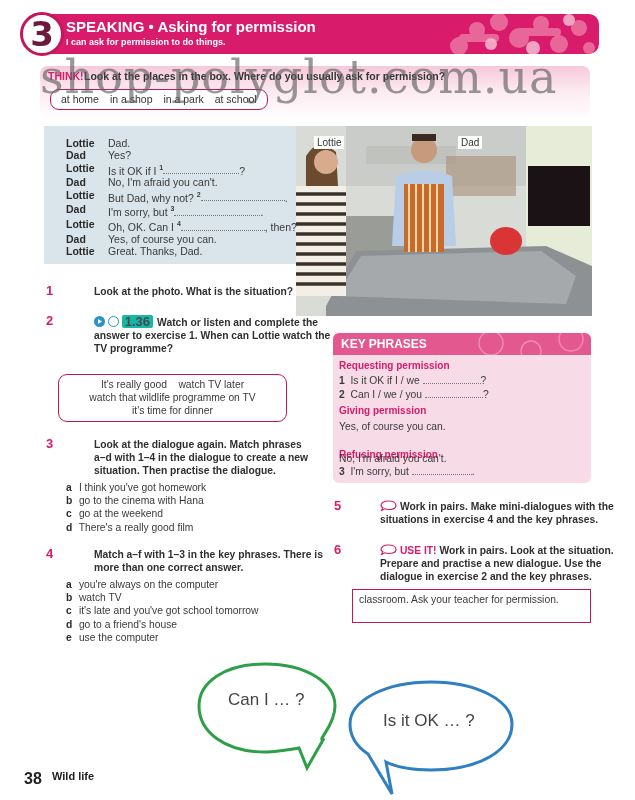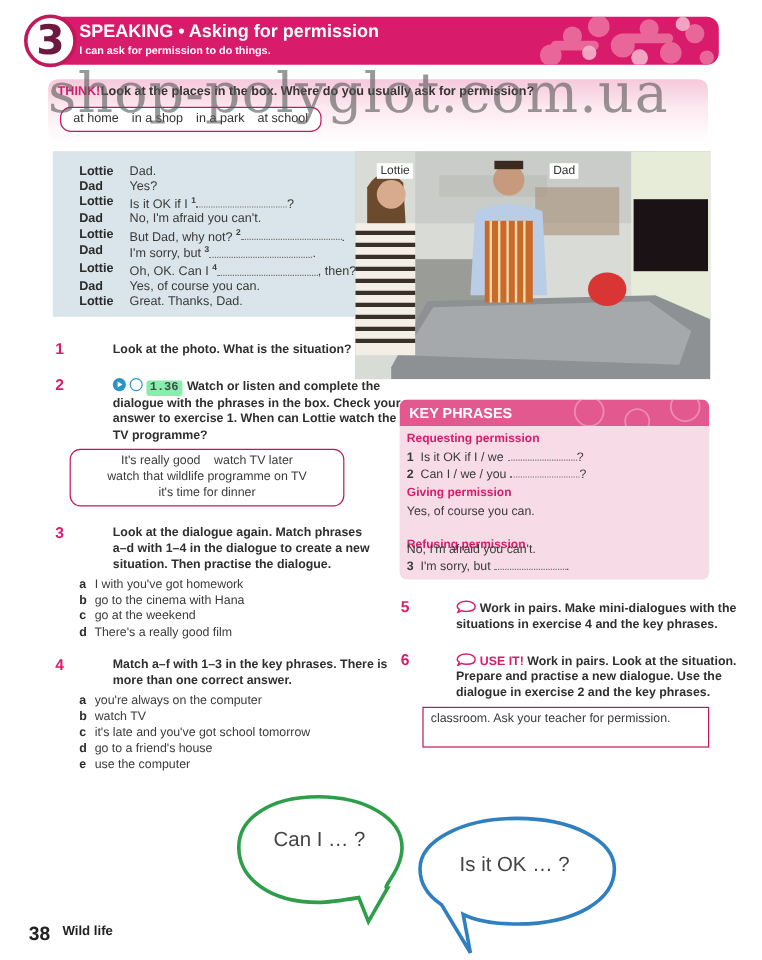--- a/index.html
+++ b/index.html
@@ -69,21 +69,21 @@
   .ex-num { color: #d81b6a; font-weight: bold; font-size: 13px; }
   .ex-text { font-weight: bold; font-size: 10.3px; line-height: 13.2px; color: #2f2f2f; padding-left: 28px; }
   .ex-list { font-size: 10.3px; line-height: 13.2px; color: #3a3a3a; }
   .ex-list b { display: inline-block; width: 10px; color: #2b2b2b; }
   .phrase-box {
     left: 58px; top: 374px; width: 229px; height: 48px; border: 1.5px solid #c2185b; border-radius: 9px;
     text-align: center; font-size: 10.3px; line-height: 13px; padding-top: 3px; color: #3a3a3a;
   }
   .icon-btn { display: inline-block; width: 11px; height: 11px; border-radius: 50%; background: #2a94c8; vertical-align: -1px; position: relative; }
   .icon-btn.audio { background: #fff; border: 1.5px solid #2a94c8; }
-  .track { display: inline-block; background: #86efac; color: #4a4a4a; font-size: 10px; padding: 0 3px; margin-right: 4px; border-radius: 2px; font-family: Liberation Mono, monospace; }
+  .track { display: inline-block; background: #14b8a6; color: #4a4a4a; font-size: 13px; padding: 0 3px; margin-right: 4px; border-radius: 2px; }
 
   
   .kp-box { left: 333px; top: 333px; width: 258px; height: 150px; background: #f7dce7; border-radius: 6px; overflow: hidden; }
   .kp-head { left: 0; top: 0; width: 258px; height: 22px; background: #e2588f; }
   .kp-title { left: 8px; top: 4px; color: #fff; font-weight: bold; font-size: 12px; }
   .kp-sub { color: #d81b6a; font-weight: bold; font-size: 10px; }
   .kp-line { font-size: 10.3px; color: #3a3a3a; white-space: nowrap; }
 
   .situation { left: 352px; top: 589px; width: 239px; height: 34px; border: 1.5px solid #c2185b; font-size: 10.3px; line-height: 13px; padding: 3px 6px; color: #3a3a3a; }
   .useit { color: #d81b6a; font-weight: bold; }
@@ -224,38 +224,37 @@
 
 <div class="abs ex-num" style="left:46px;top:313px;">2</div>
 <div class="abs ex-text" style="left:66px;top:315px;width:240px;">
   <div style="white-space:nowrap;">
     <span class="icon-btn"><svg width="11" height="11" viewBox="0 0 11 11" style="position:absolute;left:0;top:0">
           <polygon points="4,3 8,5.5 4,8" fill="#fff"></polygon>
         </svg></span>
     <span class="icon-btn audio"></span>
     <span class="track">1.36</span><span>Watch or listen and complete the</span>
   </div>
-  <div style="white-space:nowrap">dialogue with the phrases in the box. Check your</div>
   <div style="white-space:nowrap">answer to exercise 1. When can Lottie watch the</div>
   <div>TV programme?</div>
 </div>
 <div class="abs phrase-box">
   <div style="white-space:pre">It's really good    watch TV later</div>
   <div>watch that wildlife programme on TV</div>
   <div>it's time for dinner</div>
 </div>
 
 <div class="abs ex-num" style="left:46px;top:436px;">3</div>
 <div class="abs ex-text" style="left:66px;top:438px;white-space:nowrap;">
   <div>Look at the dialogue again. Match phrases</div>
   <div>a–d with 1–4 in the dialogue to create a new</div>
   <div>situation. Then practise the dialogue.</div>
 </div>
 <div class="abs ex-list" style="left:66px;top:481px;white-space:nowrap;">
-  <div><b>a</b> <span>I with you've got homework</span></div>
+  <div><b>a</b> <span>I think you've got homework</span></div>
   <div><b>b</b> <span>go to the cinema with Hana</span></div>
   <div><b>c</b> <span>go at the weekend</span></div>
   <div><b>d</b> <span>There's a really good film</span></div>
 </div>
 
 <div class="abs ex-num" style="left:46px;top:546px;">4</div>
 <div class="abs ex-text" style="left:66px;top:548px;white-space:nowrap;">
   <div>Match a–f with 1–3 in the key phrases. There is</div>
   <div>more than one correct answer.</div>
 </div>

